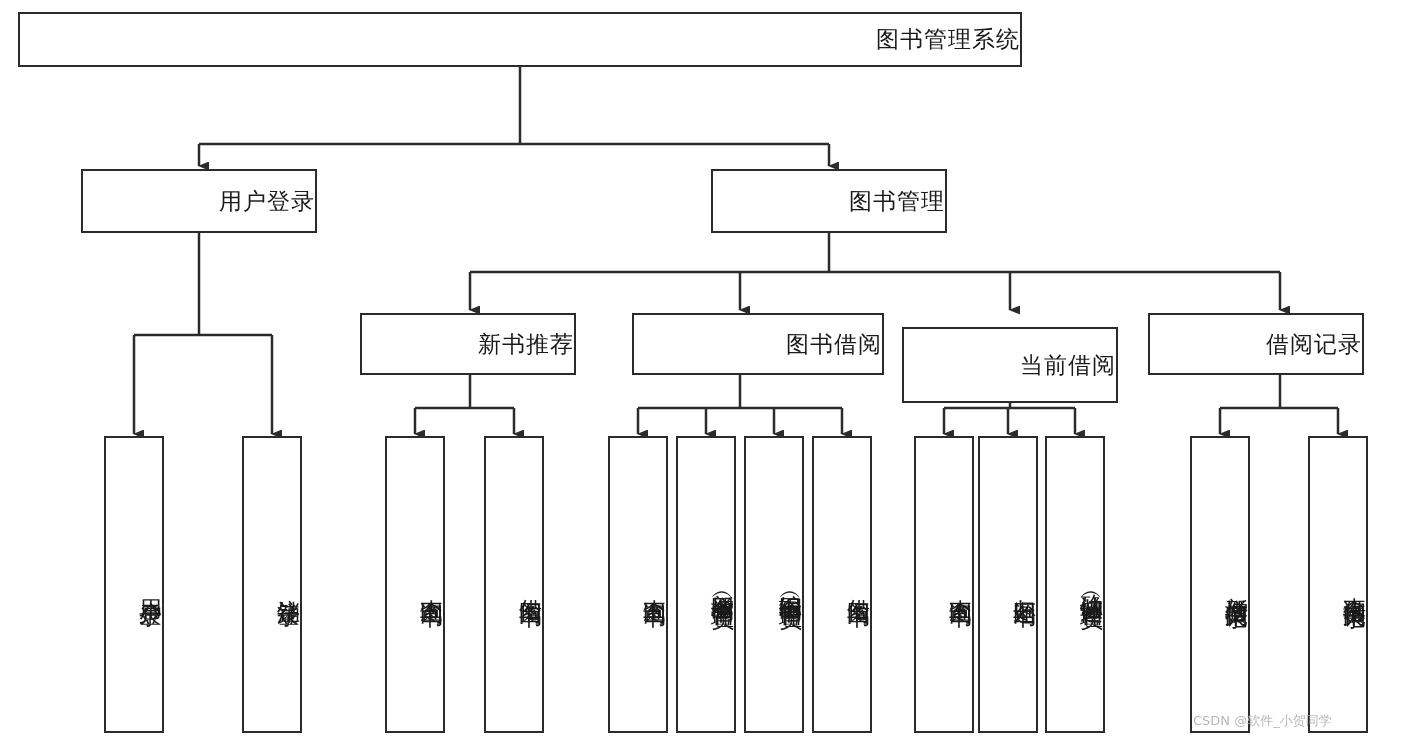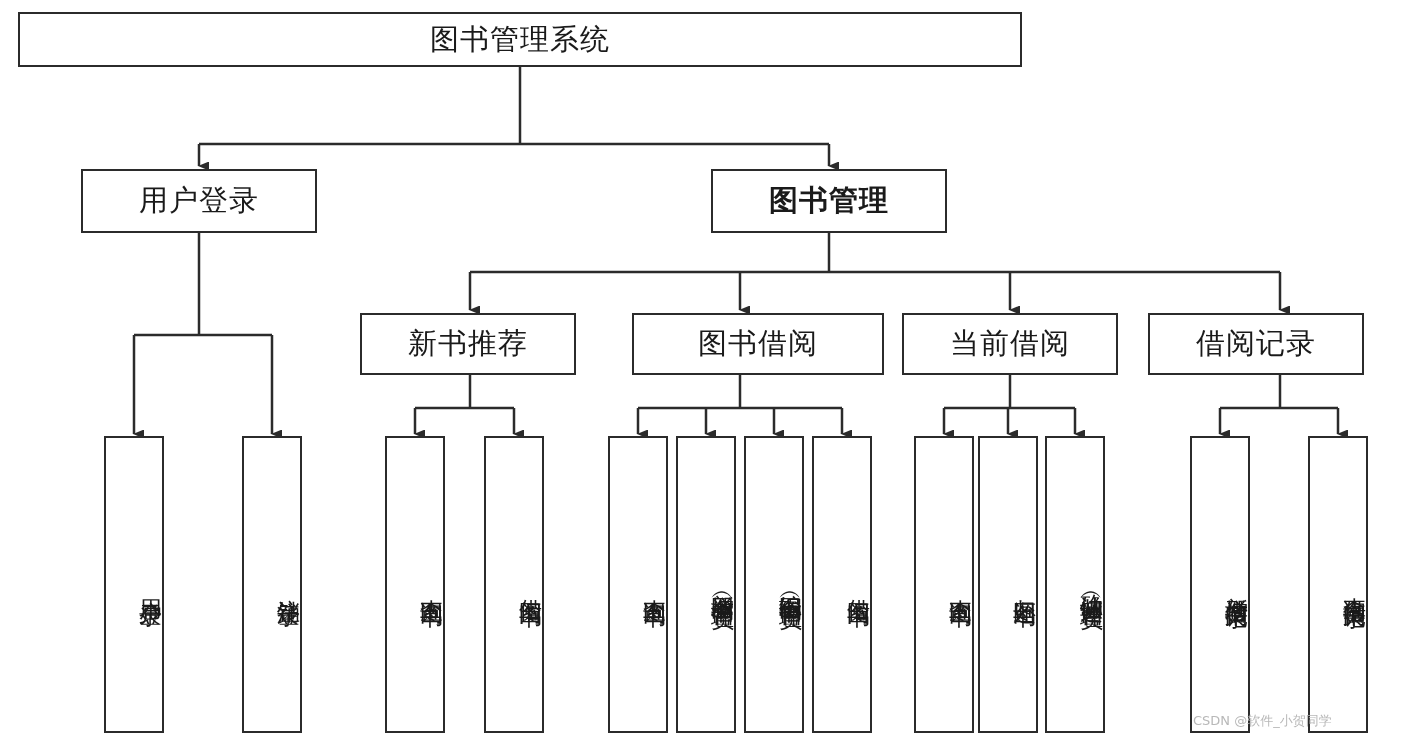--- a/index.html
+++ b/index.html
@@ -21,22 +21,23 @@
     position: absolute;
     box-sizing: border-box;
     border: 2px solid #2b2b2b;
     background: #ffffff;
     display: flex;
     align-items: center;
     justify-content: center;
     color: #1a1a1a;
   }
   .node.horiz {
-    font-size: 29px;
+    font-size: 23px;
     letter-spacing: 1px;
+    justify-content: flex-end;
   }
   .node.vert {
     writing-mode: vertical-rl;
     text-orientation: upright;
     font-size: 23px;
     letter-spacing: 2px;
     line-height: 1;
     padding-top: 4px;
     padding-bottom: 4px;
     align-items: flex-start;
@@ -121,31 +122,31 @@
     </g>
   </svg>
 
   <div class="node horiz" style="left:18px; top:12px; width:1004px; height:55px;">
     <span>图书管理系统</span>
   </div>
 
   <div class="node horiz" style="left:81px; top:169px; width:236px; height:64px;">
     <span>用户登录</span>
   </div>
-  <div class="node horiz" style="left:711px; top:169px; width:236px; height:64px;font-weight:bold;">
+  <div class="node horiz" style="left:711px; top:169px; width:236px; height:64px;">
     <span>图书管理</span>
   </div>
 
   <div class="node horiz" style="left:360px; top:313px; width:216px; height:62px;">
     <span>新书推荐</span>
   </div>
   <div class="node horiz" style="left:632px; top:313px; width:252px; height:62px;">
     <span>图书借阅</span>
   </div>
-  <div class="node horiz" style="left:902px; top:313px; width:216px; height:62px;">
+  <div class="node horiz" style="left:902px; top:327px; width:216px; height:76px;">
     <span>当前借阅</span>
   </div>
   <div class="node horiz" style="left:1148px; top:313px; width:216px; height:62px;">
     <span>借阅记录</span>
   </div>
 
   <div class="node vert" style="left:104px; top:436px; width:60px; height:297px;">
     <span class="vtext">用户登录</span>
   </div>
   <div class="node vert" style="left:242px; top:436px; width:60px; height:297px;">

